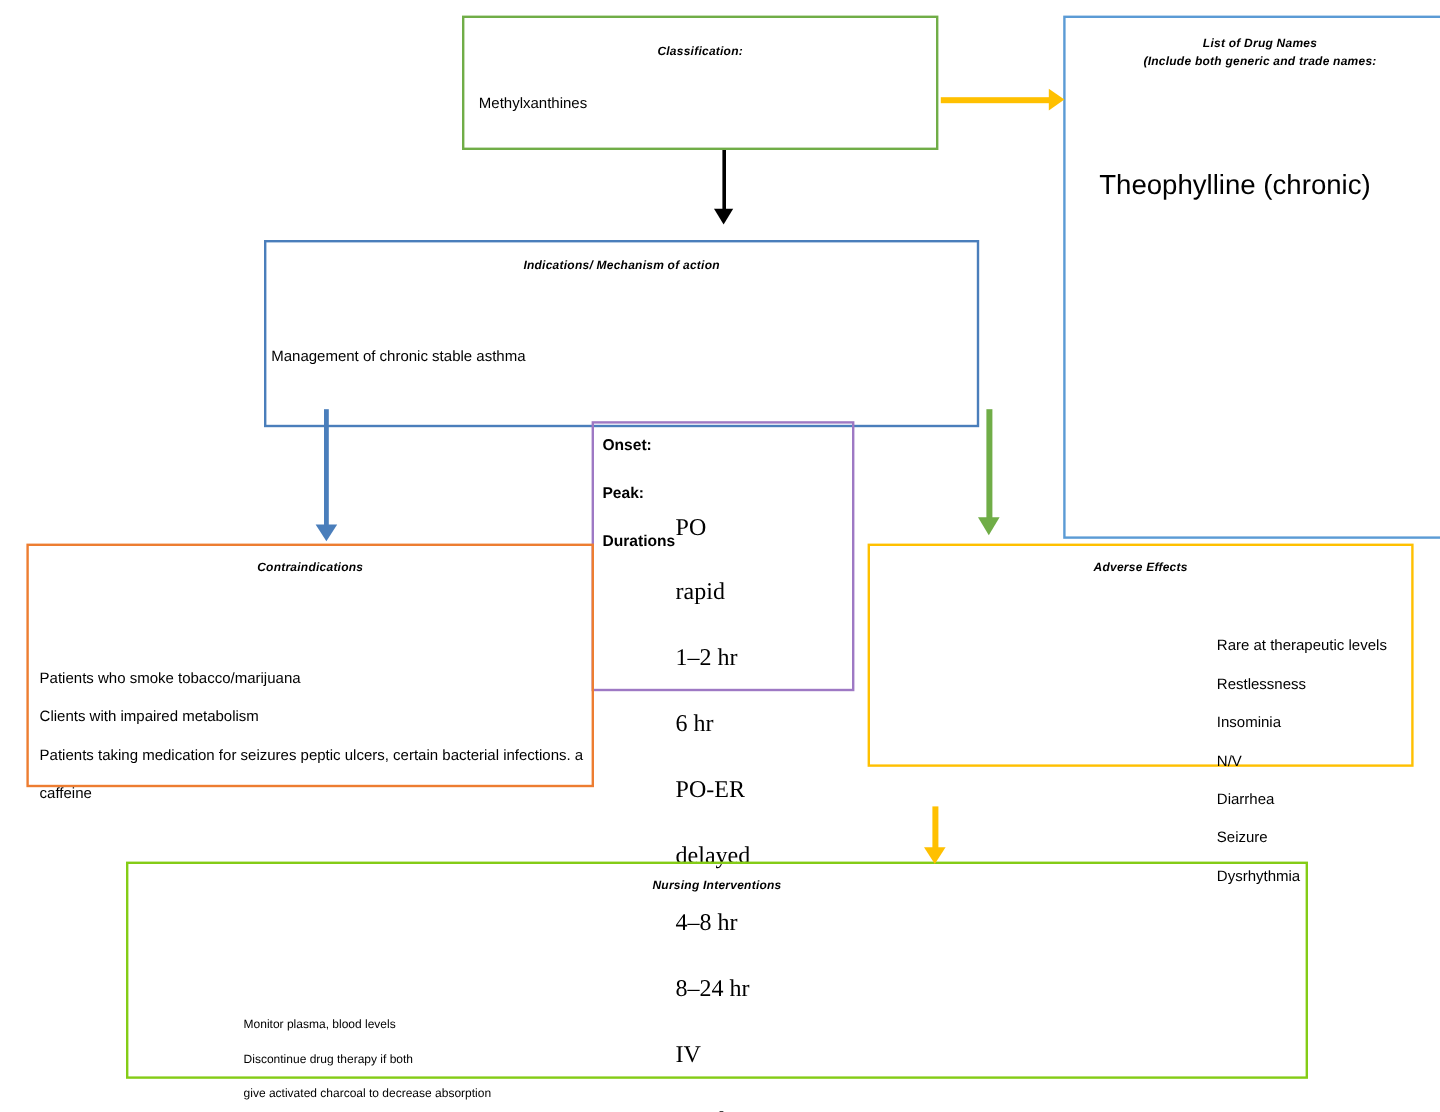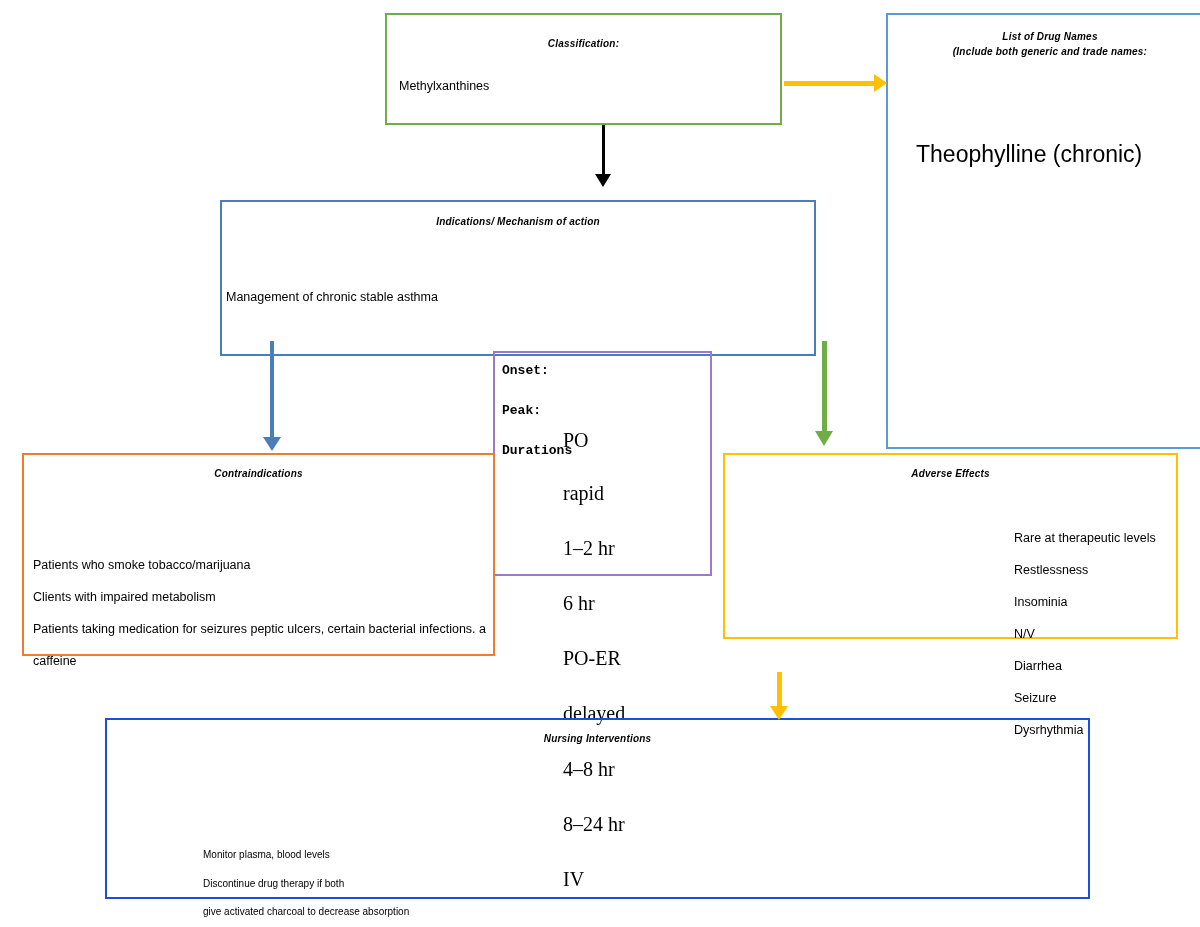--- a/index.html
+++ b/index.html
@@ -51,21 +51,21 @@
   }
   .big-text {
     position: absolute;
     font-size: 23px;
     line-height: 1.2;
     font-family: "Liberation Sans", sans-serif;
   }
   .label-stack {
     position: absolute;
     font-size: 13px;
-    font-family: Liberation Mono, monospace;
+    font-family: Liberation Sans, sans-serif;
     font-weight: 600;
   }
   .label-stack div { margin-bottom: 25px; }
   .serif-list {
     position: absolute;
     font-family: "Liberation Serif", serif;
     font-size: 20px;
     line-height: 1.38;
     white-space: pre-line;
   }
@@ -142,21 +142,21 @@
   <div class="body-text" style="left:1014px; top:514px;">
     <div>Rare at therapeutic levels</div>
     <div>Restlessness</div>
     <div>Insominia</div>
     <div>N/V</div>
     <div>Diarrhea</div>
     <div>Seizure</div>
     <div>Dysrhythmia</div>
   </div>
 
-  <div class="box" style="left:105px; top:718px; width:985px; height:181px; border:2px solid #1d4ed8;">
+  <div class="box" style="left:105px; top:718px; width:985px; height:181px; border:2px solid #84cc16;">
     <div class="box-title" style="top:12px;">Nursing Interventions</div>
   </div>
   <div class="small-text" style="left:203px; top:834px;">
     <div>Monitor plasma, blood levels</div>
     <div>Discontinue drug therapy if both</div>
     <div>give activated charcoal to decrease absorption</div>
     
     
     
   </div>

